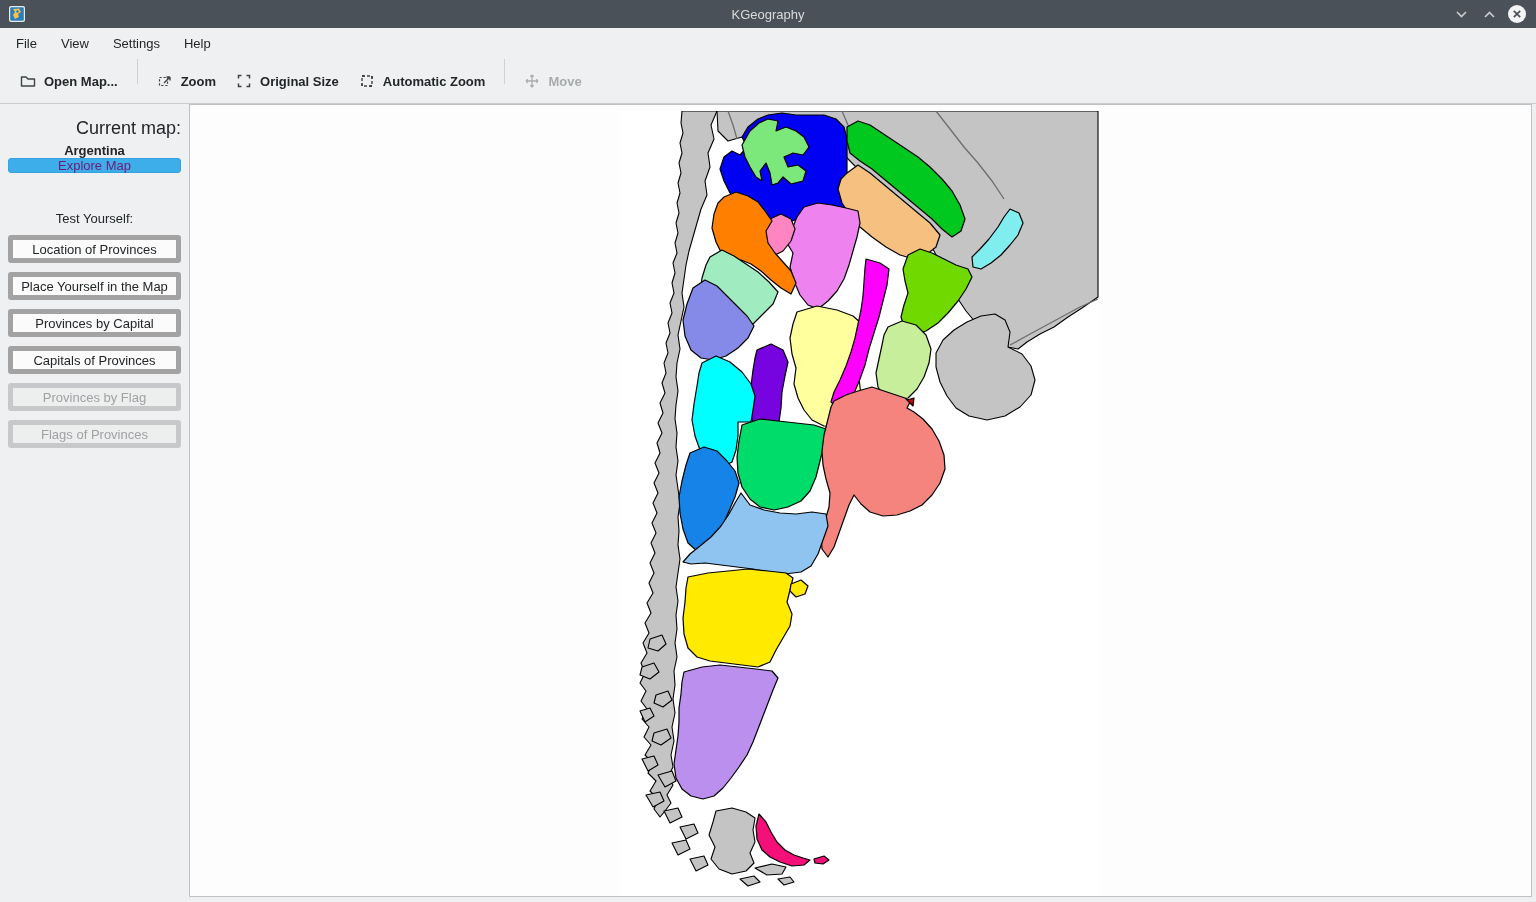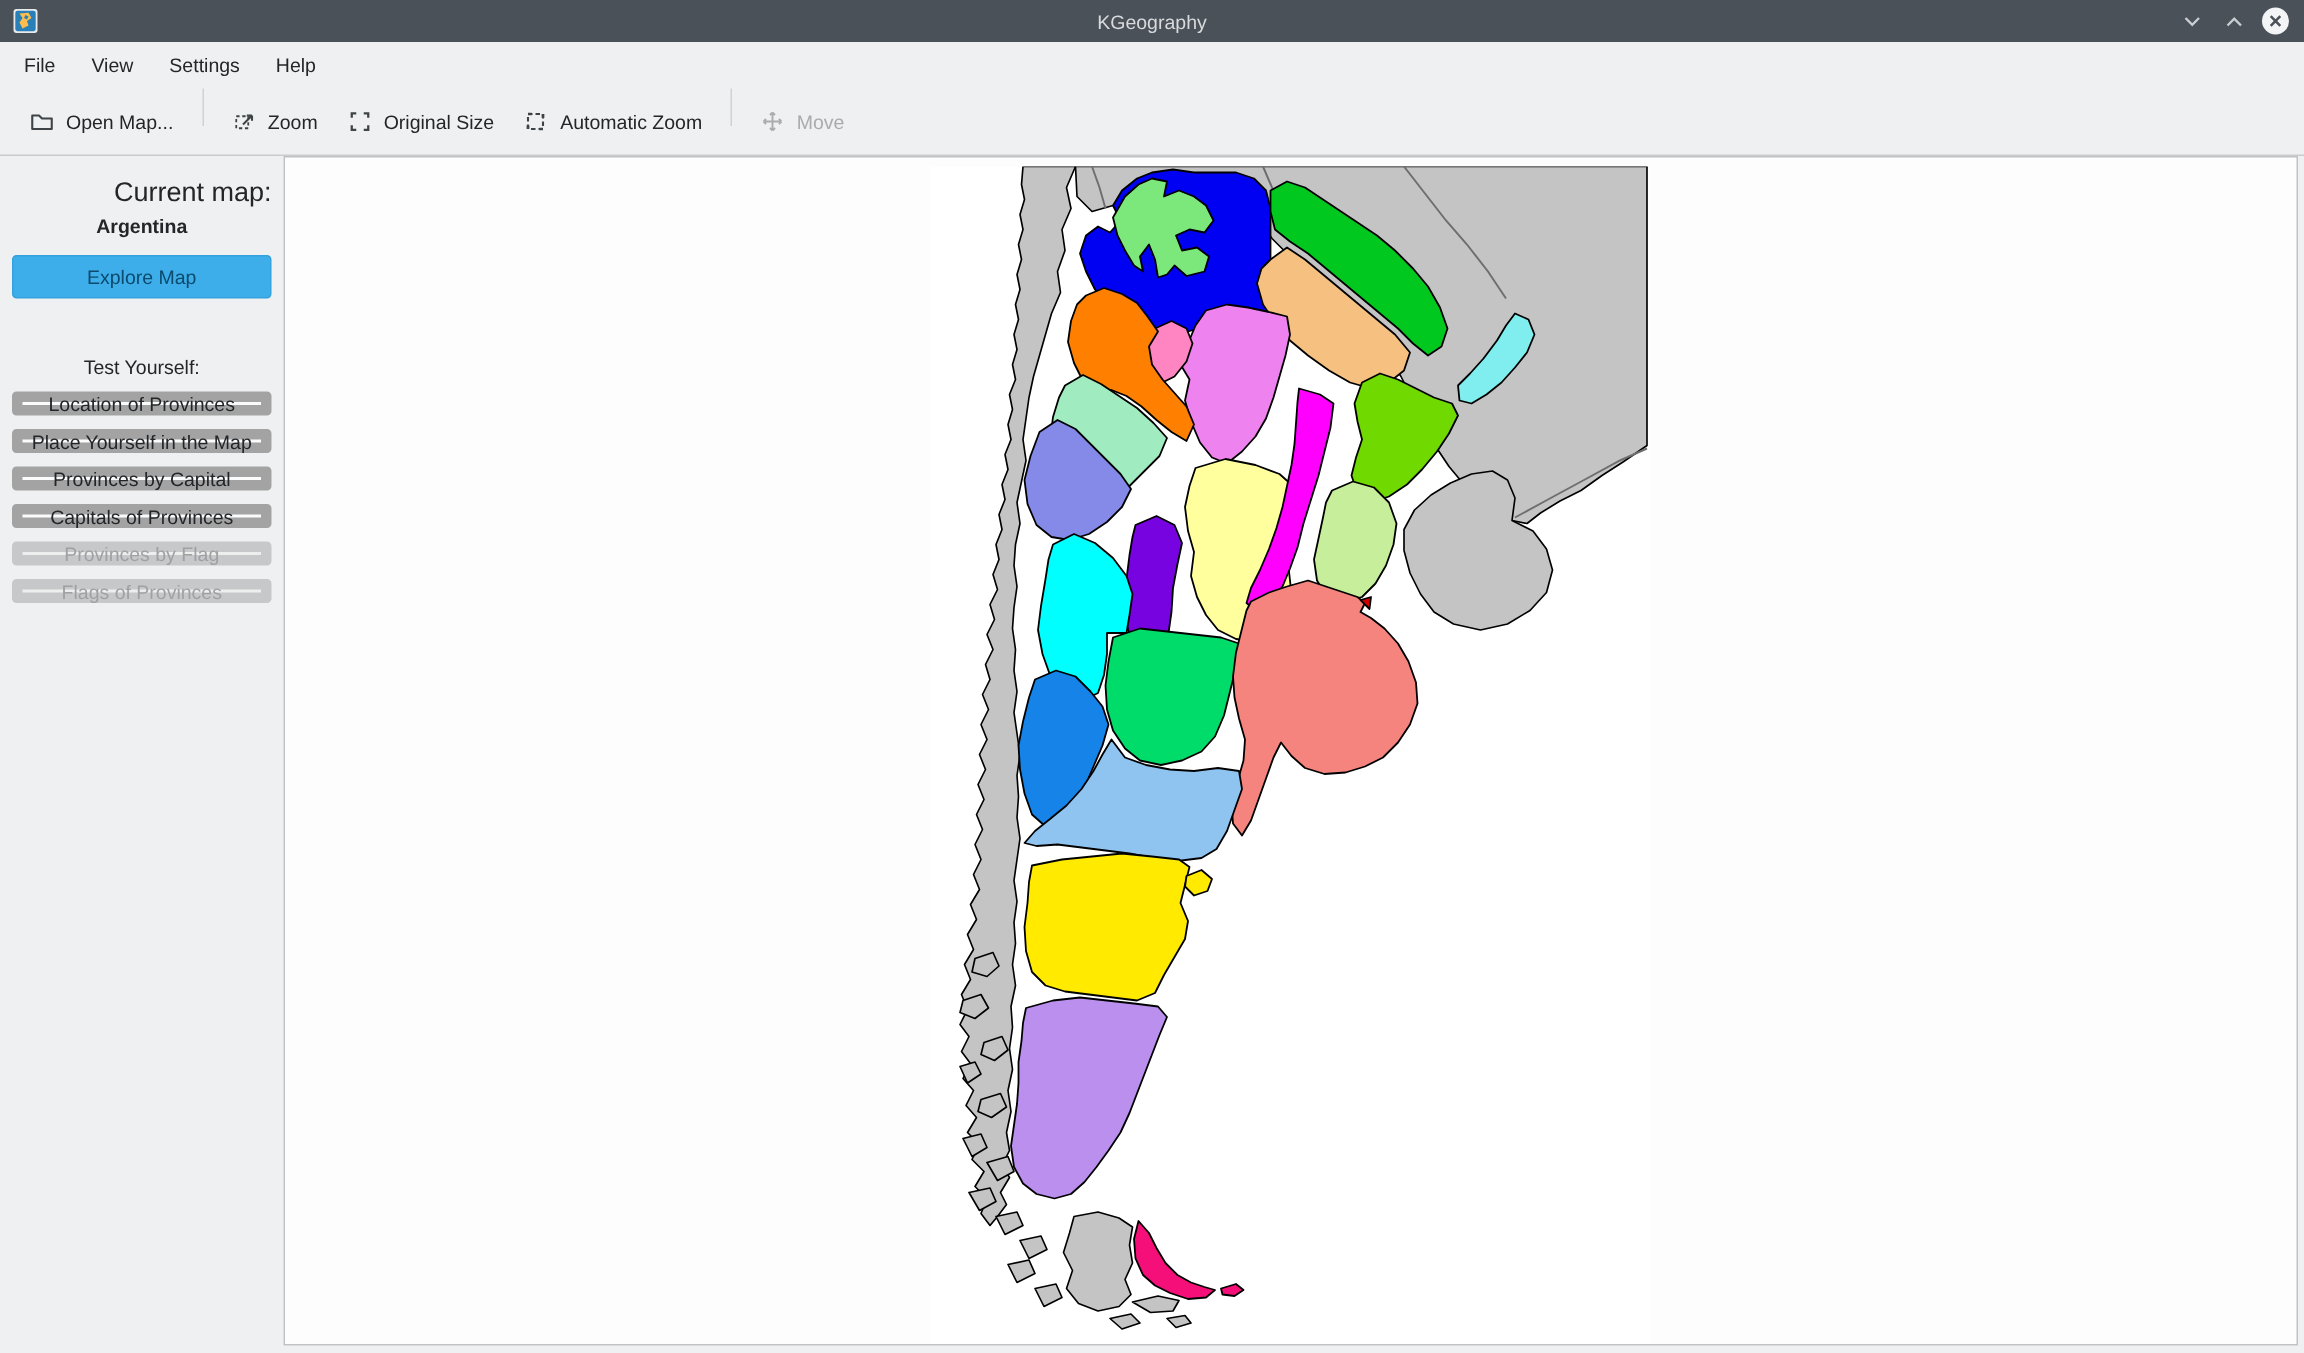--- a/index.html
+++ b/index.html
@@ -22,43 +22,43 @@
   .win-btn{width:22px;height:22px;display:flex;align-items:center;justify-content:center;cursor:default}
   
   .menubar{
     height:31px;background:#eff0f1;display:flex;align-items:center;
     padding-left:4px;font-size:13px;text-align:right;
   }
   .menu-item{padding:6px 12px;border-radius:3px}
   
   .toolbar{
     height:44px;background:#eff0f1;border-bottom:1px solid #c9cbcd;
-    display:flex;padding-left:10px;
+    display:flex;padding-left:10px;font-weight:bold;
   }
   .tool-btn{
     display:flex;align-items:center;gap:8px;padding:8px 10px;
     font-size:13px;border-radius:3px;white-space:nowrap;
   }
   .tool-btn.disabled{color:#a8abad}
   .tool-sep{width:1px;height:25px;background:#cfd1d3;margin:0 9px}
   
   .content{display:flex;height:798px}
   .sidebar{width:189px;box-sizing:border-box;padding:8px 8px 0 8px;flex:none}
   .cm-label{text-align:right;font-size:18px;margin-top:6px}
   .cm-value{text-align:center;font-size:13px;font-weight:bold;margin-top:4px}
   .explore-btn{
-    margin-top:12px;height:29px;box-sizing:border-box;
+    margin-top:0;height:15px;box-sizing:border-box;
     background:#3daee9;border:1px solid #33a2de;border-radius:3px;
-    color:#0c4a6e;font-size:13px;display:flex;align-items:center;justify-content:center;
+    color:#701a75;font-size:13px;display:flex;align-items:center;justify-content:center;
     cursor:default;
   }
   .ty-label{text-align:center;font-size:13px;margin-top:38px}
   .quiz-btn{
-    margin-top:9px;height:16px;box-sizing:border-box;
-    background:#fbfbfb;border:7px solid #a3a3a3;border-radius:3px;
+    margin-top:9px;height:28px;box-sizing:border-box;
+    background:#fbfbfb;border:5px solid #a3a3a3;border-radius:3px;
     font-size:13px;color:#232629;display:flex;align-items:center;justify-content:center;
     cursor:default;white-space:nowrap;
   }
   .quiz-btn.disabled{color:#9fa2a4;background:#edeeee;border-color:#c6c8ca}
   .mapview{
     flex:1;background:#fdfdfd;border:1px solid #bfc2c4;
     margin:0 4px 5px 0;position:relative;overflow:hidden;
   }
   .map-svg{position:absolute;left:430px;top:6px}
 </style>

